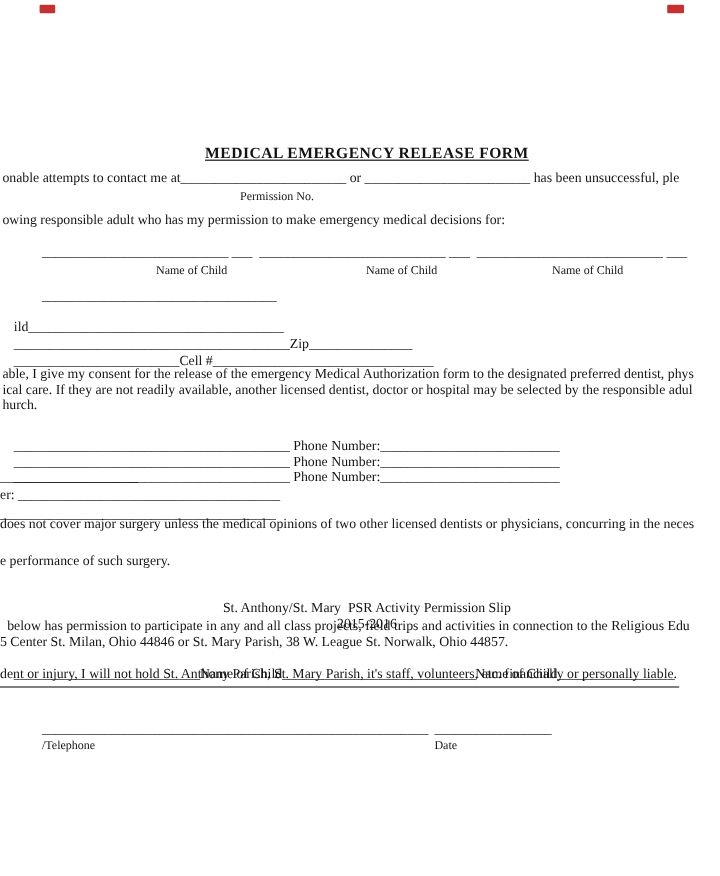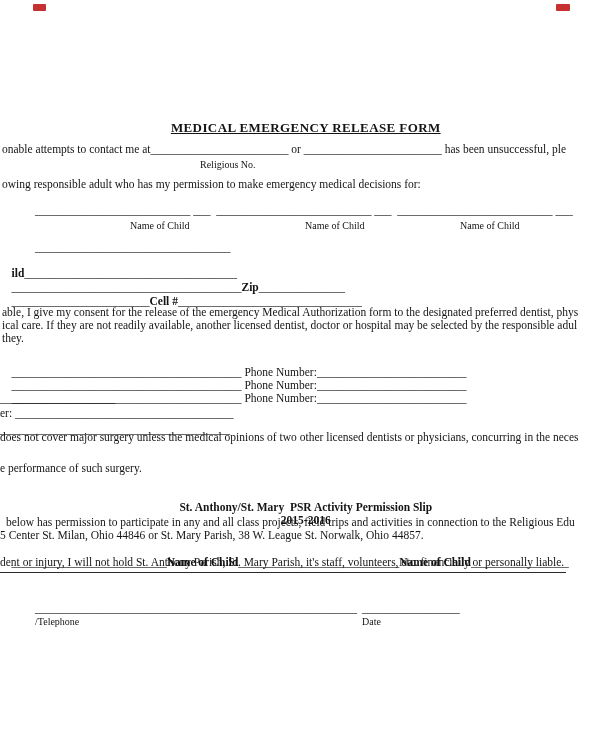--- a/index.html
+++ b/index.html
@@ -17,21 +17,21 @@
     overflow: hidden;
   }
   .ln {
     position: absolute;
     font-size: 11.5px;
     line-height: 13px;
     white-space: pre;
     color: #141414;
   }
   .small { font-size: 10px; }
-  .b { font-weight: bold; }
+  .b { font-weight: normal; }
   .center { left: 0; width: 600px; text-align: center; }
   .title {
     font-weight: bold;
     text-decoration: underline;
     font-size: 13px;
     letter-spacing: 0.4px;
   }
   .wm {
     position: absolute;
     height: 7px;
@@ -50,21 +50,21 @@
 <div class="page">
 
   <div class="wm" style="left:33px; top:4px; width:13px;"></div>
   <div class="wm" style="left:556px; top:4px; width:14px;"></div>
 
   <div class="ln" style="left:2px; top:143px;">onable attempts to contact me at________________________ or ________________________ has been unsuccessful, ple</div>
 
   <div class="ln center" style="top:108px;">
     <span class="title">MEDICAL EMERGENCY RELEASE FORM</span>
   </div>
-  <div class="ln small" style="left:200px; top:158px;">Religious No.</div>
+  <div class="ln small" style="left:200px; top:158px;">Permission No.</div>
 
   <div class="ln" style="left:2px; top:178px;">owing responsible adult who has my permission to make emergency medical decisions for:</div>
 
   <div class="ln" style="left:35px; top:204px;">___________________________ ___  ___________________________ ___  ___________________________ ___</div>
   <div class="ln small" style="left:130px; top:219px;">Name of Child</div>
   <div class="ln small" style="left:305px; top:219px;">Name of Child</div>
   <div class="ln small" style="left:460px; top:219px;">Name of Child</div>
 
   <div class="ln" style="left:35px; top:241px;">__________________________________</div>
   <div class="ln" style="left:0px; top:254px;">
@@ -72,21 +72,21 @@
   </div>
   <div class="ln" style="left:0px; top:268px;">
     <span>________________________________________</span><span class="b">Zip</span><span>_______________</span>
   </div>
   <div class="ln" style="left:0px; top:282px;">
     <span>________________________</span><span class="b">Cell #</span><span>________________________________</span>
   </div>
 
   <div class="ln" style="left:2px; top:306px;">able, I give my consent for the release of the emergency Medical Authorization form to the designated preferred dentist, phys</div>
   <div class="ln" style="left:2px; top:319px;">ical care. If they are not readily available, another licensed dentist, doctor or hospital may be selected by the responsible adul</div>
-  <div class="ln" style="left:2px; top:332px;">they.</div>
+  <div class="ln" style="left:2px; top:332px;">hurch.</div>
 
   <div class="ln" style="left:0px; top:353px;">
     <span>________________________________________ </span><span>Phone Number:</span><span>__________________________</span>
   </div>
   <div class="ln" style="left:0px; top:366px;">
     <span>________________________________________ </span><span>Phone Number:</span><span>__________________________</span>
   </div>
   <div class="ln" style="left:0px; top:379px;">
     <span>________________________________________ </span><span>Phone Number:</span><span>__________________________</span>
   </div>

